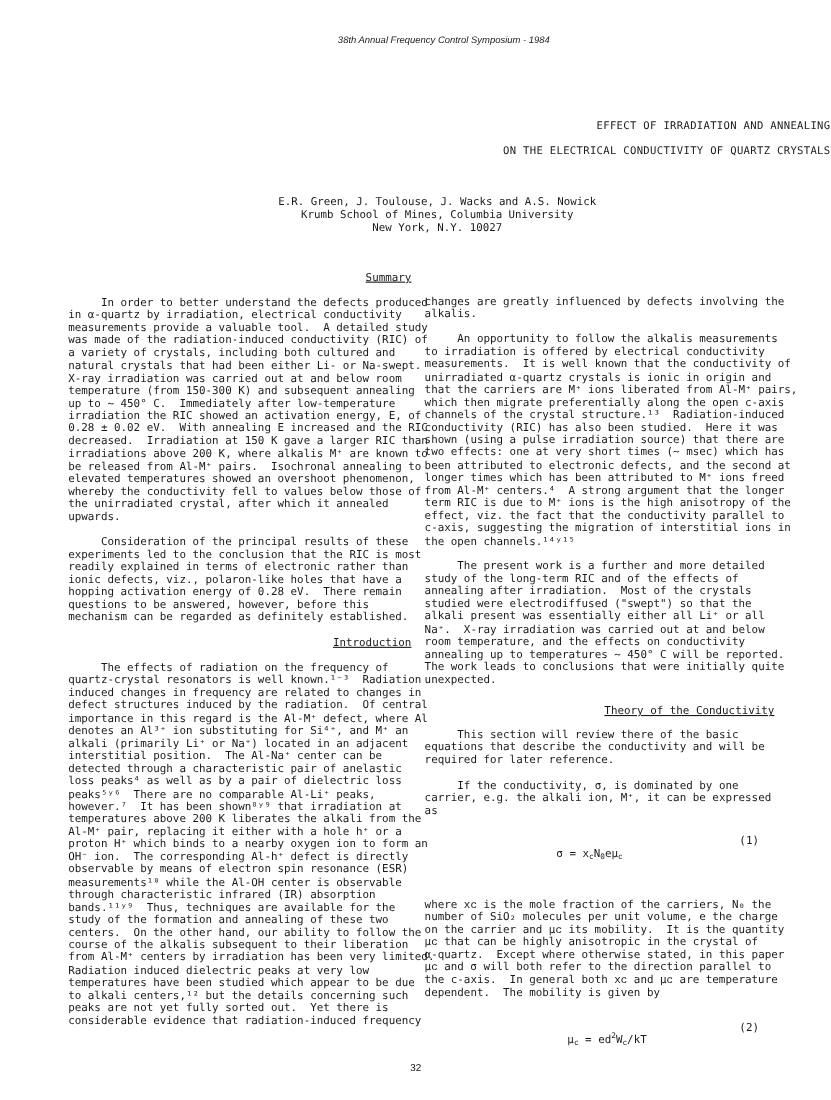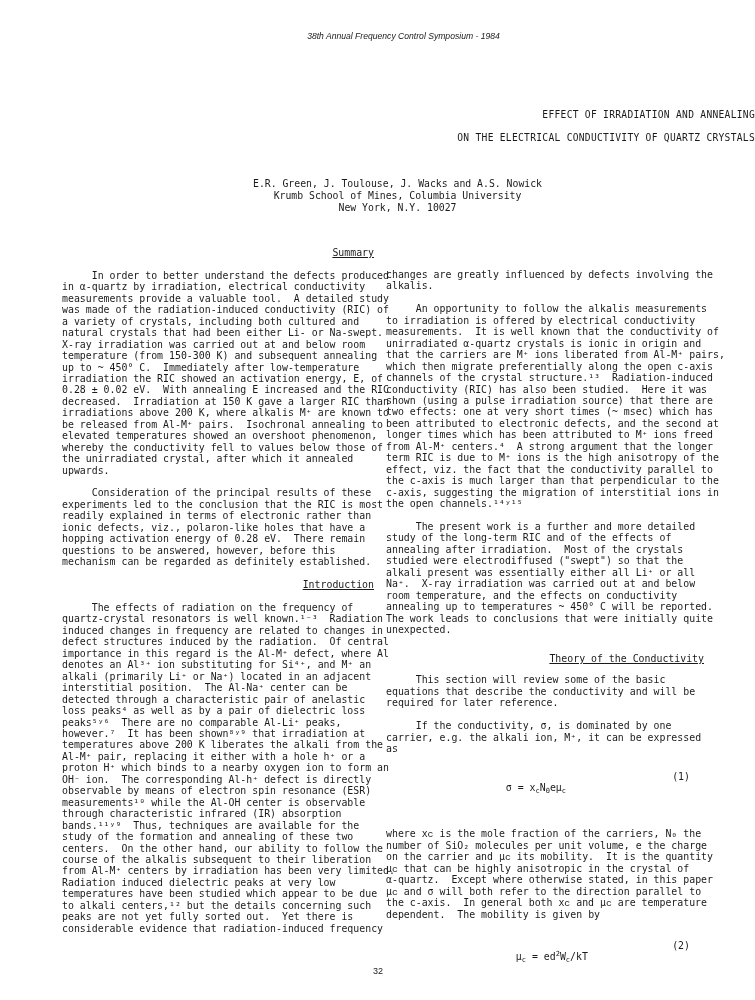--- a/index.html
+++ b/index.html
@@ -117,21 +117,20 @@
       <p>which then migrate preferentially along the open c-axis</p>
       <p>channels of the crystal structure.¹³  Radiation-induced</p>
       <p>conductivity (RIC) has also been studied.  Here it was</p>
       <p>shown (using a pulse irradiation source) that there are</p>
       <p>two effects: one at very short times (~ msec) which has</p>
       <p>been attributed to electronic defects, and the second at</p>
       <p>longer times which has been attributed to M⁺ ions freed</p>
       <p>from Al-M⁺ centers.⁴  A strong argument that the longer</p>
       <p>term RIC is due to M⁺ ions is the high anisotropy of the</p>
       <p>effect, viz. the fact that the conductivity parallel to</p>
-      <p>the c-axis is much larger than that perpendicular to the</p>
       <p>c-axis, suggesting the migration of interstitial ions in</p>
       <p>the open channels.¹⁴ʸ¹⁵</p>
     </div>
   <div class="gap"></div>
   <div>
       <p>     The present work is a further and more detailed</p>
       <p>study of the long-term RIC and of the effects of</p>
       <p>annealing after irradiation.  Most of the crystals</p>
       <p>studied were electrodiffused ("swept") so that the</p>
       <p>alkali present was essentially either all Li⁺ or all</p>
@@ -139,21 +138,21 @@
       <p>room temperature, and the effects on conductivity</p>
       <p>annealing up to temperatures ~ 450° C will be reported.</p>
       <p>The work leads to conclusions that were initially quite</p>
       <p>unexpected.</p>
     </div>
   <div class="gap"></div>
   <div class="gap" style="height:6px;"></div>
   <p class="heading">Theory of the Conductivity</p>
   <div class="gap" style="height:10px;"></div>
   <div>
-      <p>     This section will review some of the basic</p>
+      <p>     This section will review there of the basic</p>
       <p>equations that describe the conductivity and will be</p>
       <p>required for later reference.</p>
     </div>
   <div class="gap"></div>
   <div>
       <p>     If the conductivity, σ, is dominated by one</p>
       <p>carrier, e.g. the alkali ion, M⁺, it can be expressed</p>
       <p>as</p>
     </div>
   <div class="gap" style="height:16px;"></div>

